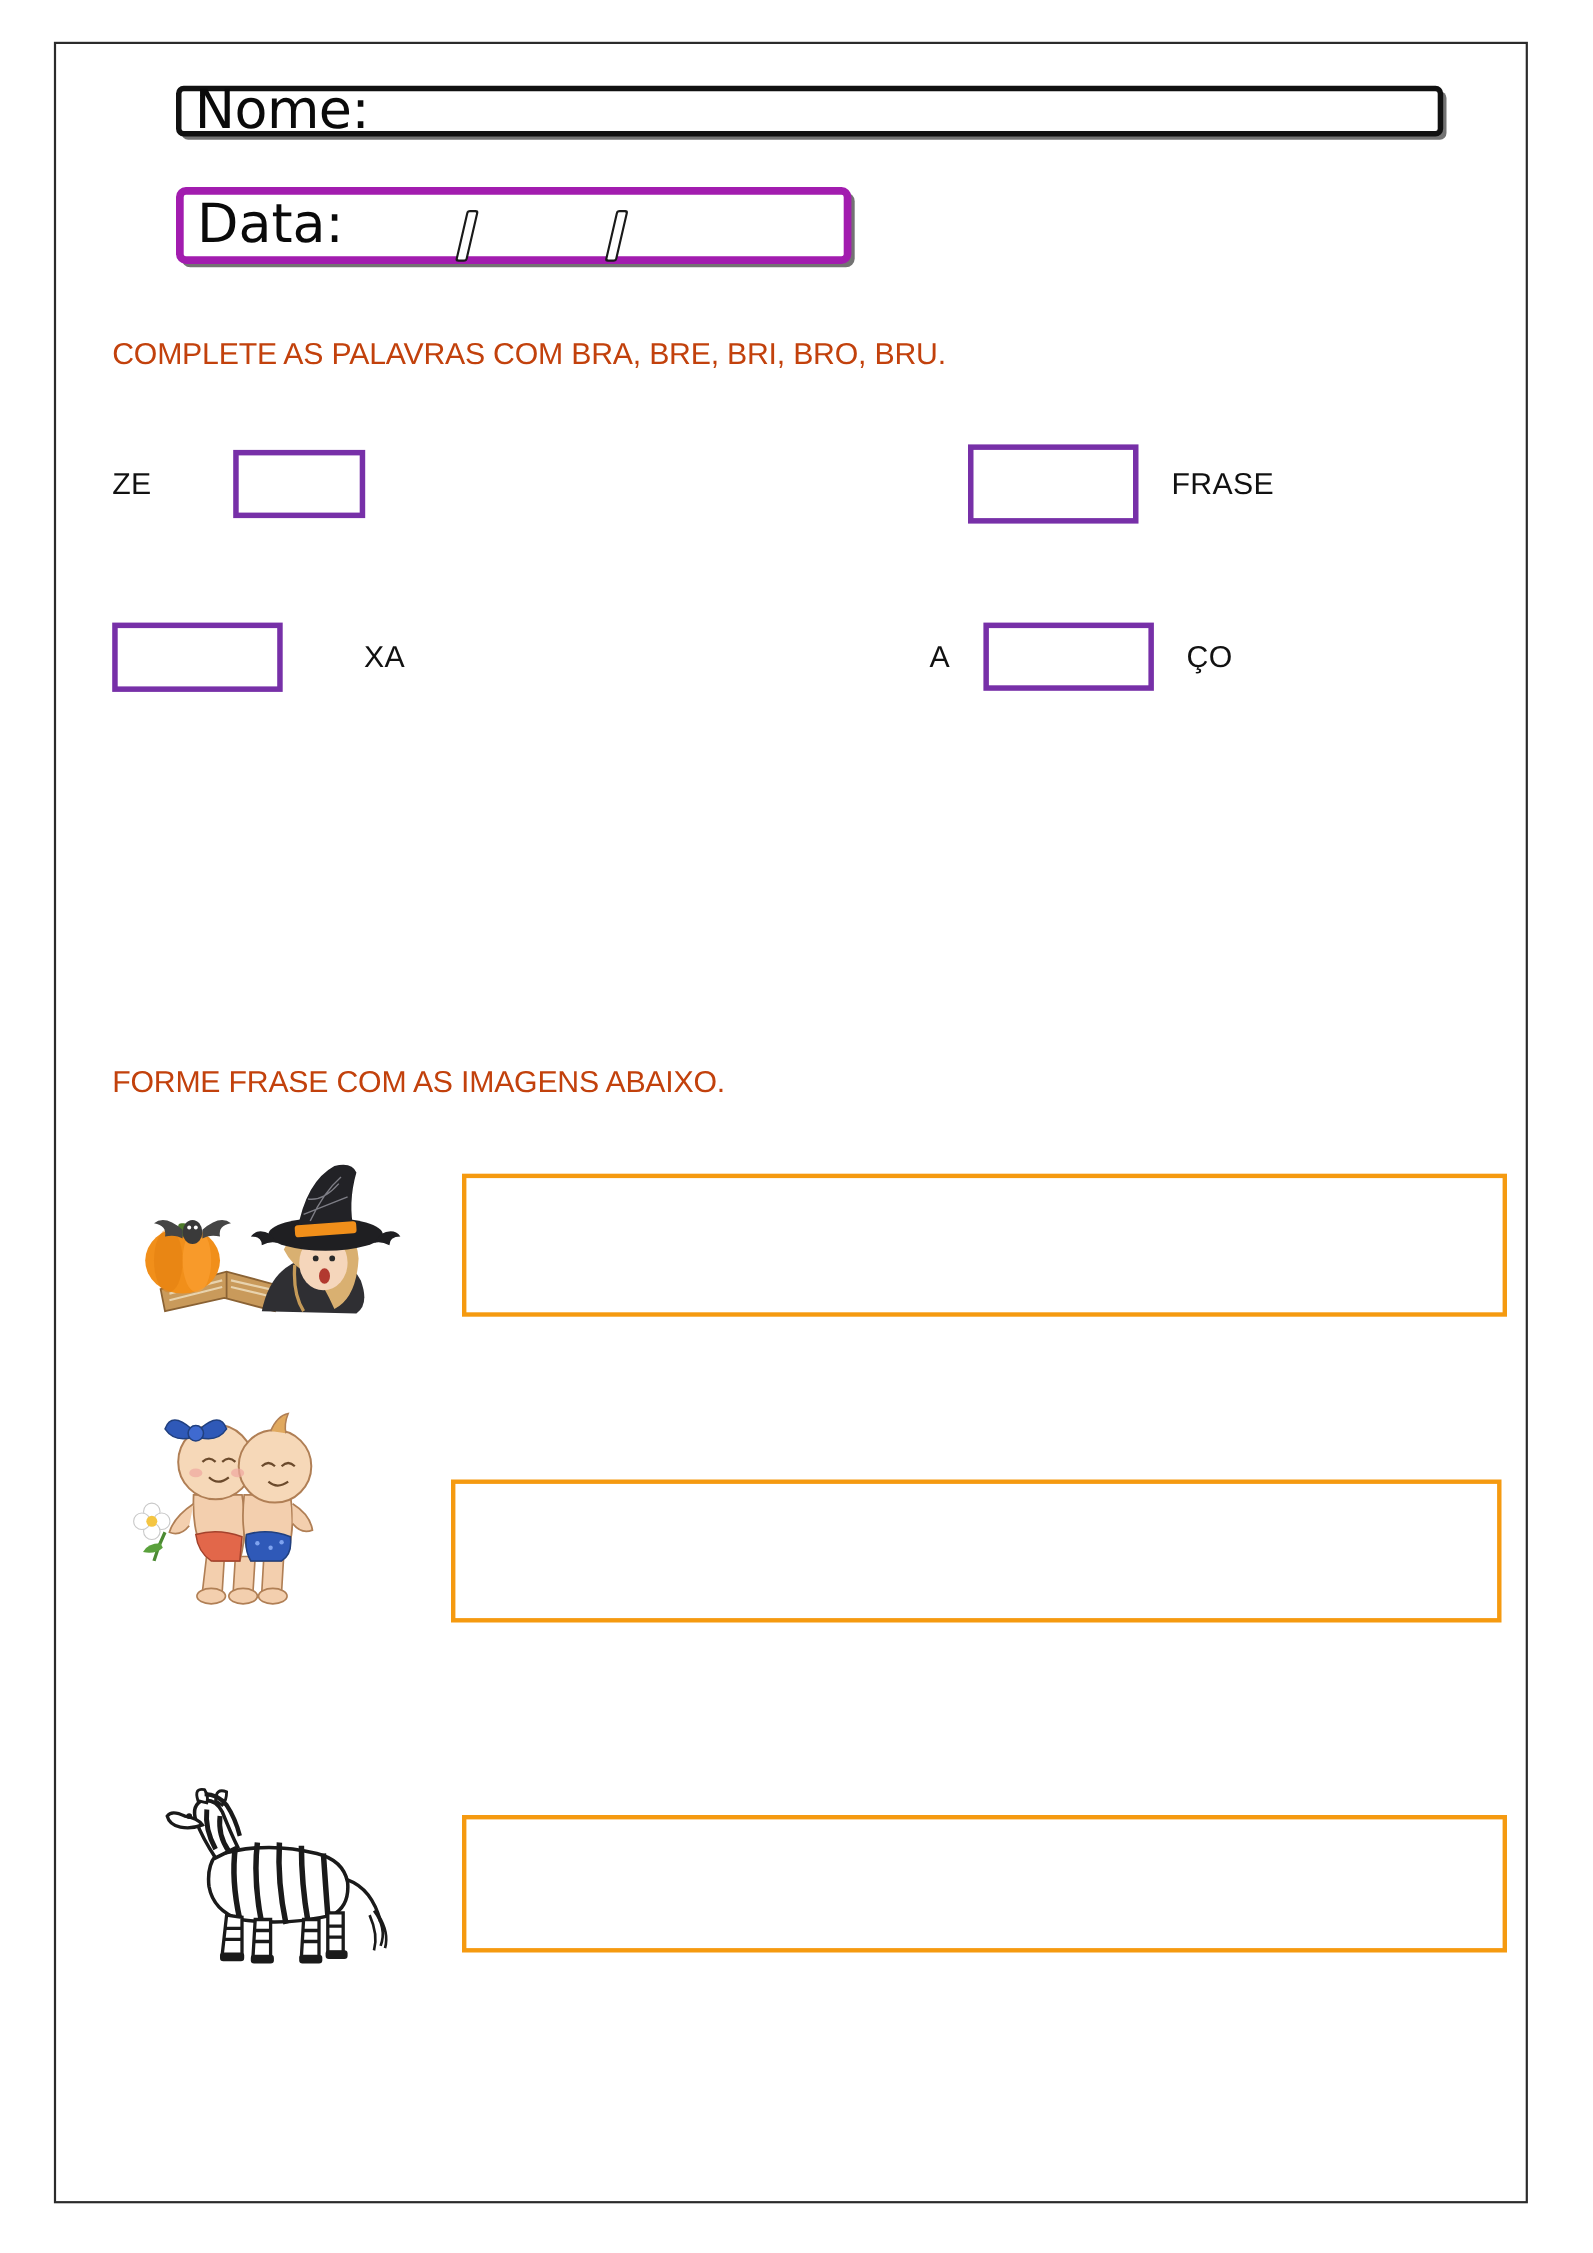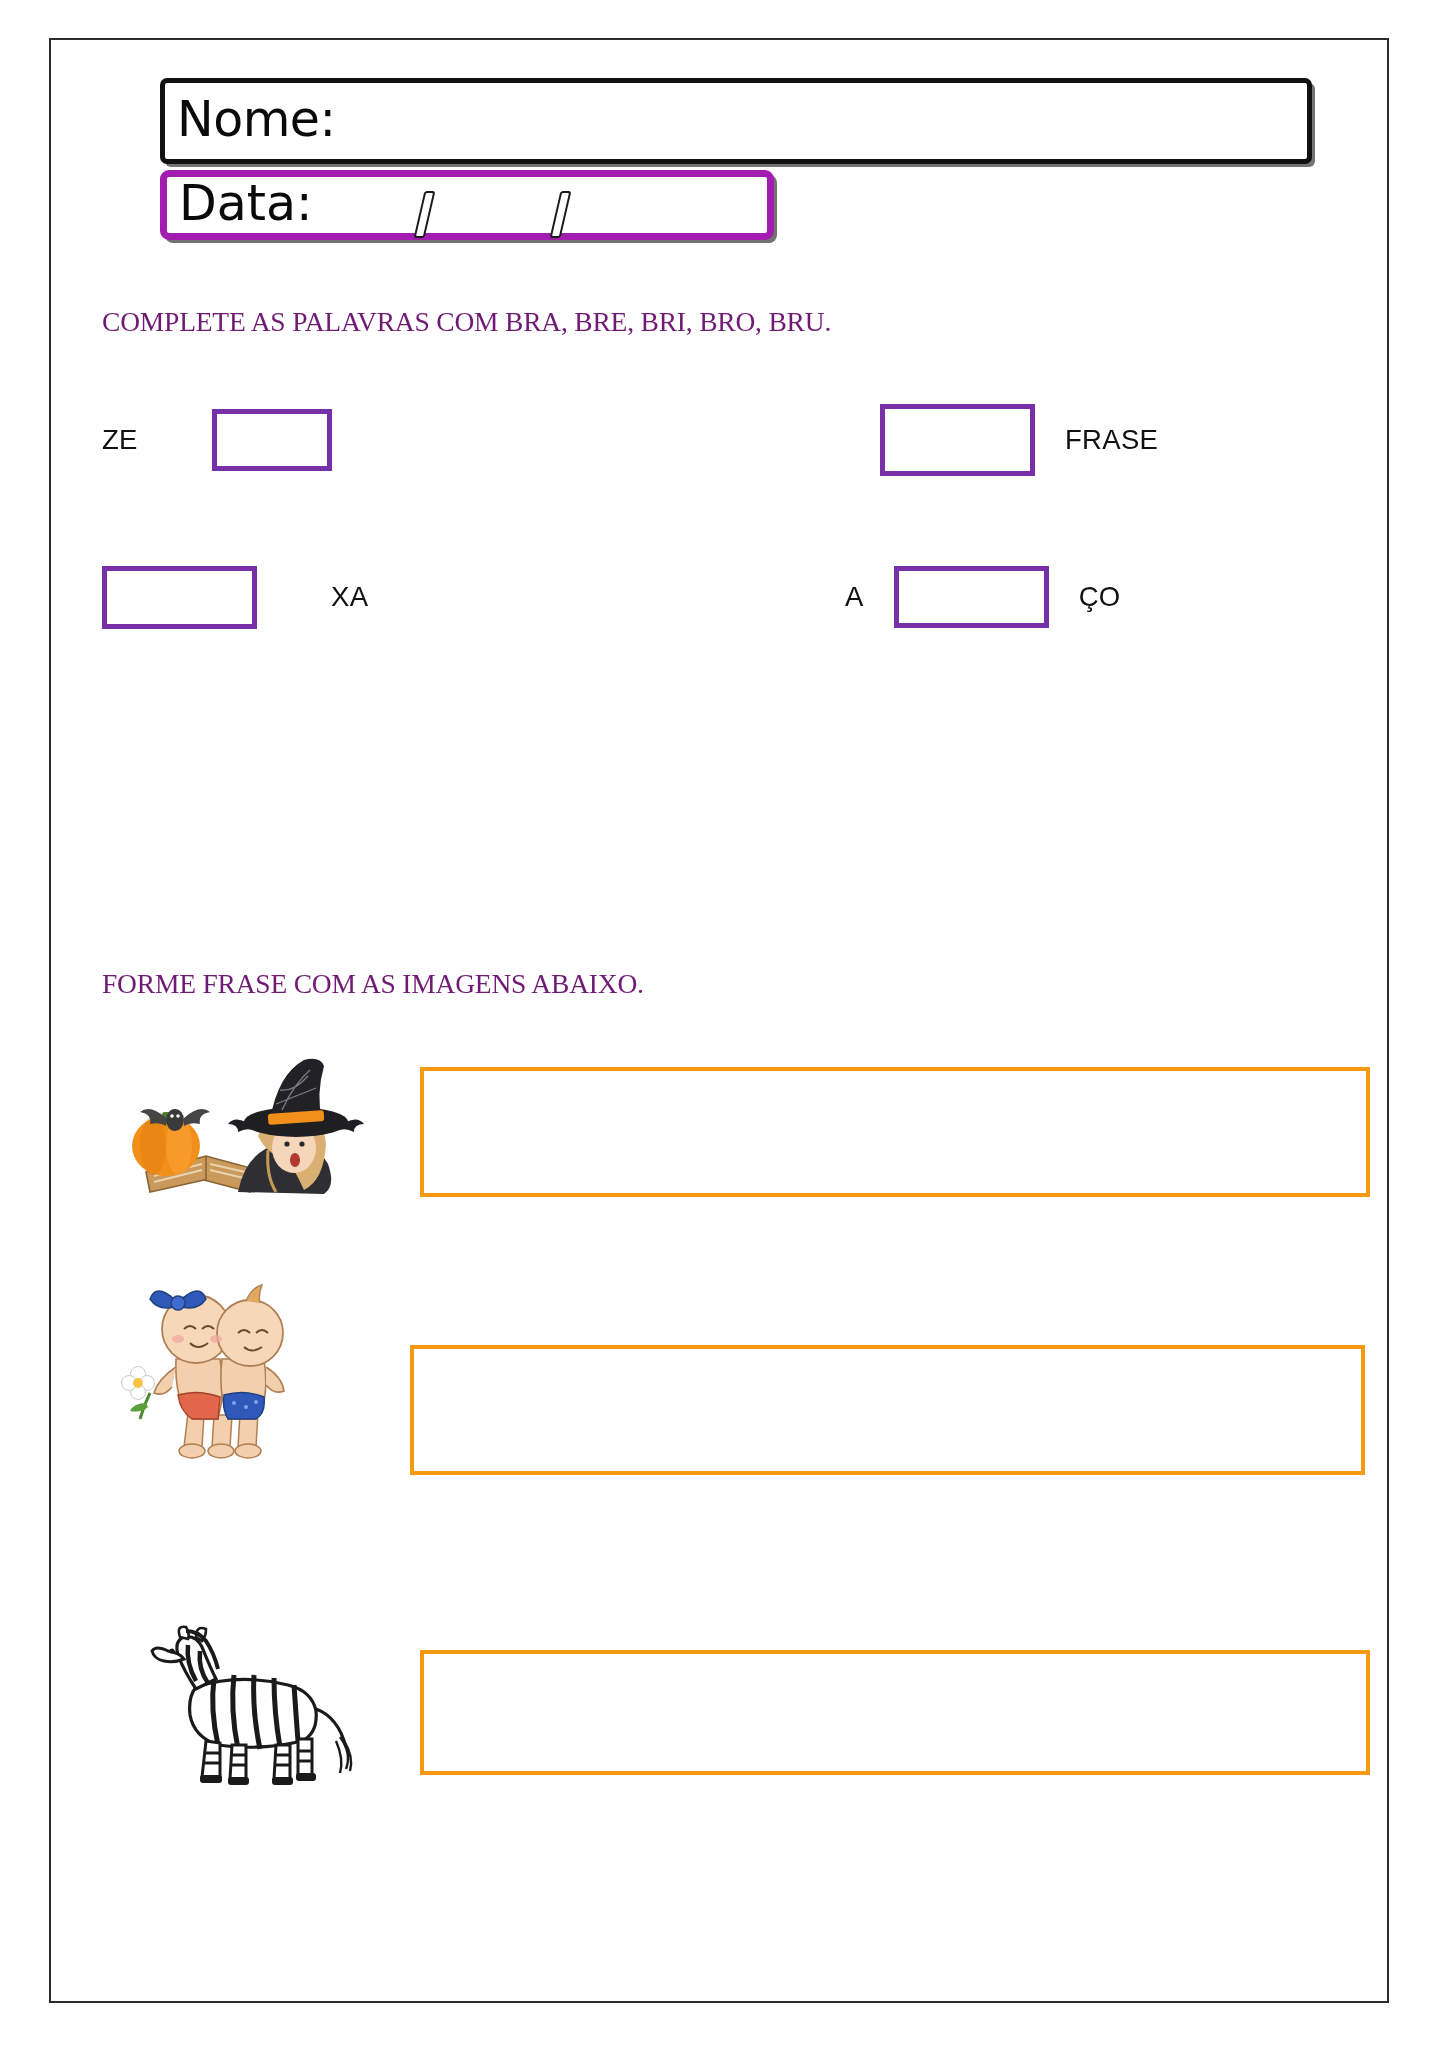--- a/index.html
+++ b/index.html
@@ -26,21 +26,21 @@
     border: 2px solid #2b2b2b;
     background: #ffffff;
   }
 
   
   .name-box {
     position: absolute;
     left: 160px;
     top: 78px;
     width: 1152px;
-    height: 86px;
+    height: 46px;
     border: 5px solid #111111;
     border-radius: 7px;
     background: #ffffff;
     box-shadow: 4px 4px 0 -1px rgba(0,0,0,0.55);
   }
   .name-box .lbl {
     position: absolute;
     left: 12px;
     top: 50%;
     transform: translateY(-52%);
@@ -83,23 +83,23 @@
     transform: skewX(-13deg);
   }
   .slash.s1 { left: 252px; }
   .slash.s2 { left: 388px; }
 
   
   .instruction {
     position: absolute;
     font-size: 27.5px;
     letter-spacing: -0.2px;
-    color: #701a75;
+    color: #c2410c;
     white-space: nowrap;
-    font-family: Liberation Serif, serif;
+    font-family: Liberation Sans, sans-serif;
   }
   #instr-1 { left: 102px; top: 306px; }
   #instr-2 { left: 102px; top: 968px; }
 
   
   .ex-row { position: absolute; left: 0; width: 1448px; height: 80px; }
   #ex-row-0 { top: 400px; }
   #ex-row-1 { top: 557px; }
   #ex-row-2 { top: 745px; }
 

